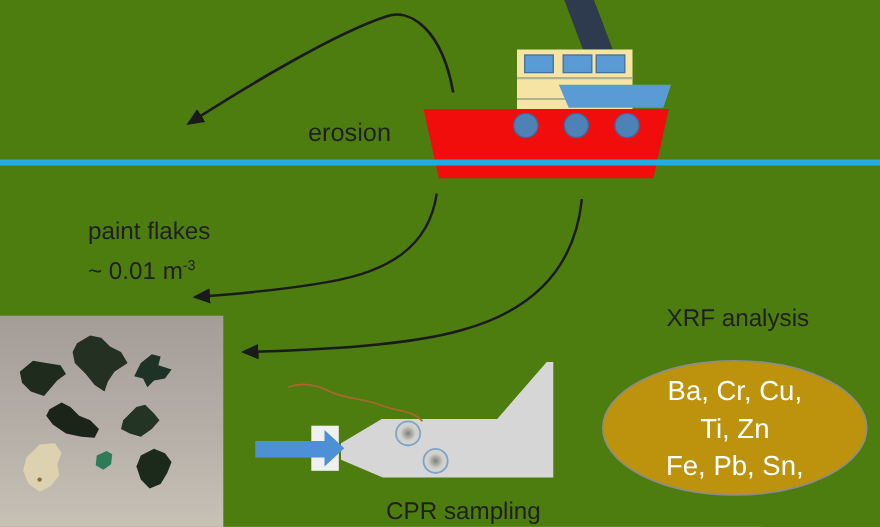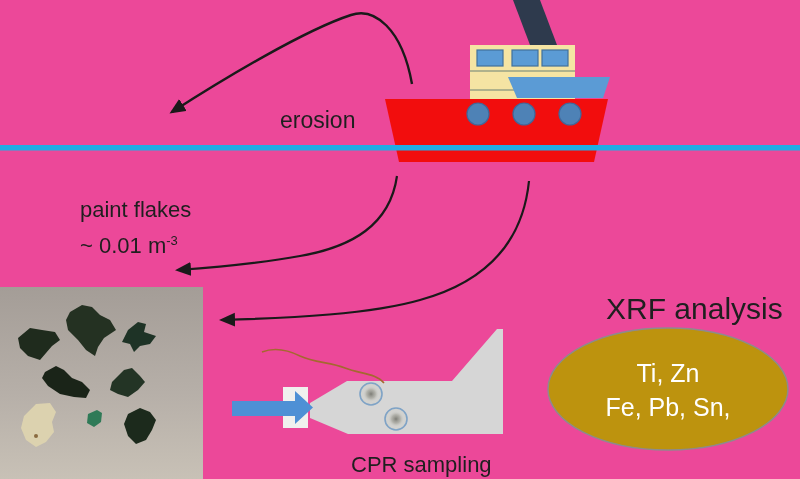--- a/index.html
+++ b/index.html
@@ -1,32 +1,32 @@
 <!DOCTYPE html>
 <html><head>
 <meta charset="utf-8">
 <style>
   html,body{margin:0;padding:0;background:#ffffff;}
   .stage{
     position:relative;
     width:800px;height:479px;
     overflow:hidden;
-    background:#ec4899;
+    background:#4d7c0f;
     font-family:"Liberation Sans", sans-serif;
   }
   .stage svg.art{position:absolute;left:0;top:0;}
   .label{
     position:absolute;
     color:#1f1f1f;
     white-space:nowrap;
   }
   .lbl-erosion{left:280px;top:107px;font-size:23px;}
   .lbl-flakes{left:80px;top:194px;font-size:22px;line-height:31px;white-space:normal;width:160px;}
   .lbl-flakes sup{font-size:13px;}
-  .lbl-xrf{left:606px;top:292px;font-size:30px;}
+  .lbl-xrf{left:606px;top:276px;font-size:22px;}
   .lbl-cpr{left:351px;top:452px;font-size:22px;}
   .ellipse-text{
     position:absolute;left:548px;top:338px;width:240px;height:104px;
     display:flex;flex-direction:column;justify-content:center;align-items:center;
     color:#ffffff;font-size:25px;line-height:34px;
   }
 </style>
 </head>
 <body>
 
@@ -100,19 +100,20 @@
   <div class="label lbl-erosion">erosion</div>
 
   <div class="label lbl-flakes">
     <span>paint flakes</span><br>
     <span>~ 0.01 m</span><sup>-3</sup>
   </div>
 
   <div class="label lbl-xrf">XRF analysis</div>
 
   <div class="ellipse-text">
+    <div>Ba, Cr, Cu,</div>
     <div>Ti, Zn</div>
     <div>Fe, Pb, Sn,</div>
   </div>
 
   <div class="label lbl-cpr">CPR sampling</div>
 
 </div>
 
 </body></html>

